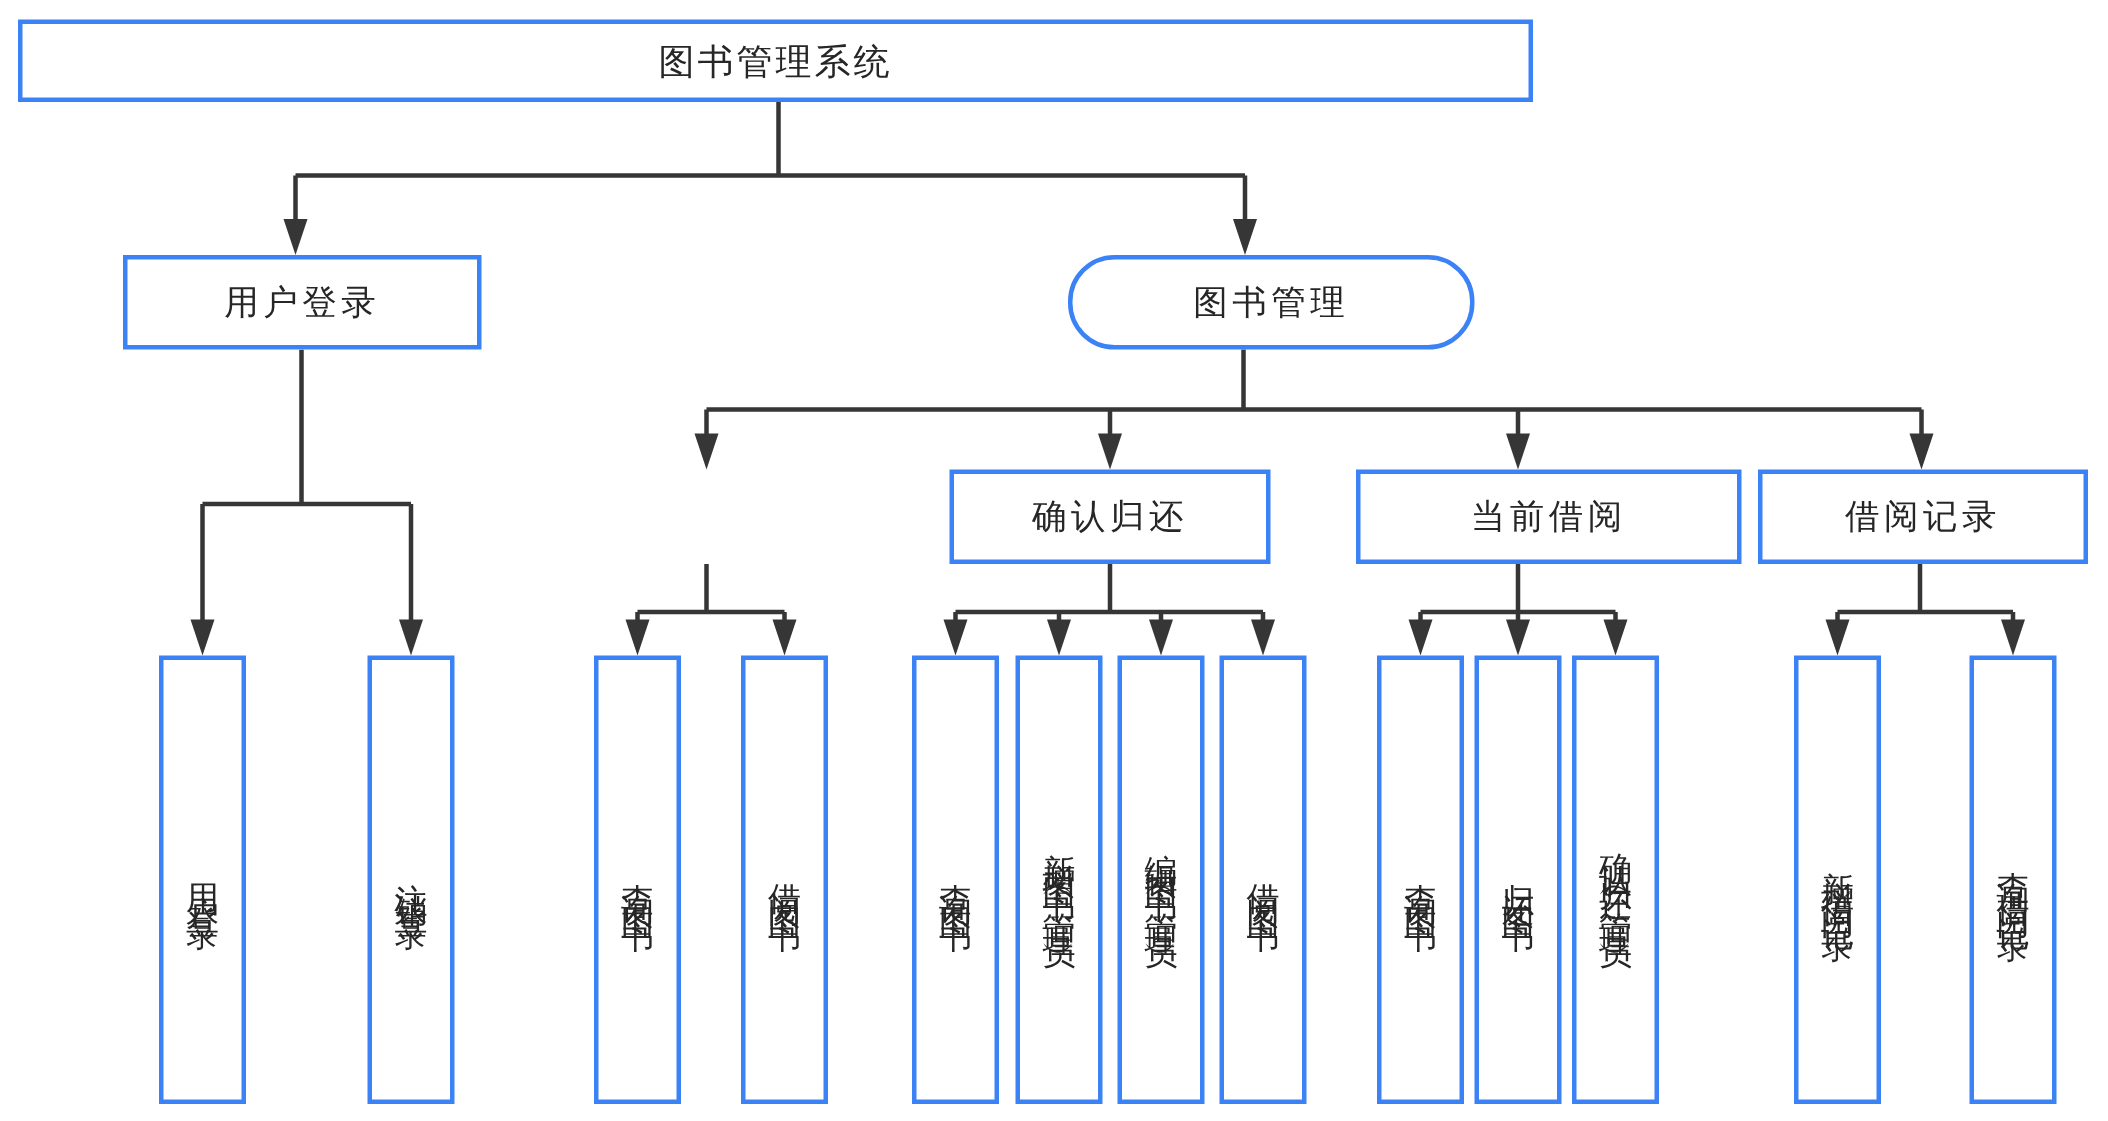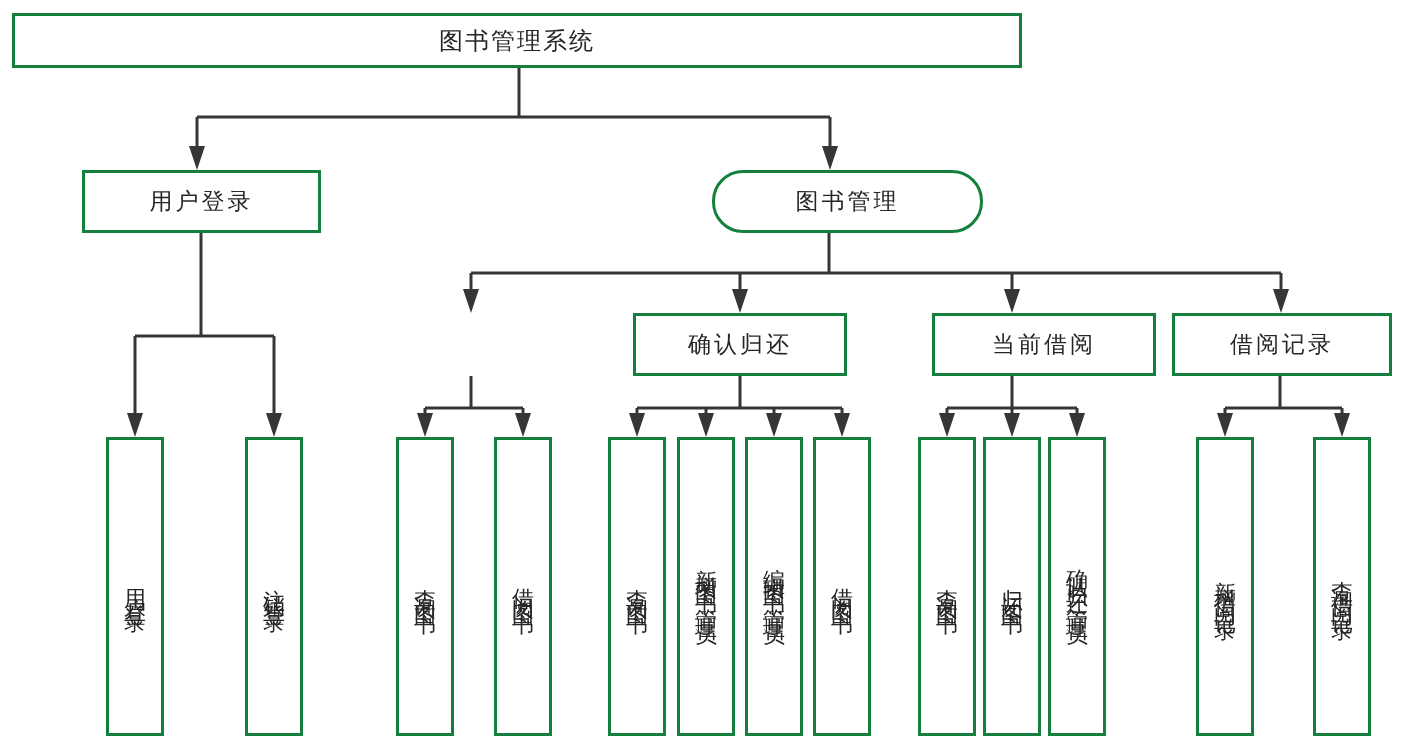--- a/index.html
+++ b/index.html
@@ -7,21 +7,21 @@
     position:relative;
     width:1405px;height:747px;
     background:#ffffff;
     font-family:"Liberation Sans","DejaVu Sans",sans-serif;
     overflow:hidden;
   }
   .connectors{position:absolute;left:0;top:0;width:1405px;height:747px;}
   .node{
     position:absolute;
     box-sizing:border-box;
-    border:3px solid #15803d;
+    border:3px solid #3b82f6;
     background:#ffffff;
     display:flex;align-items:center;justify-content:center;
     color:#262626;
   }
   .hnode{font-size:23px;letter-spacing:3px;}
   .rootnode{font-size:24px;letter-spacing:2px;}
   .vnode{font-size:22px;}
   .vnode .vtext{
     writing-mode:vertical-rl;
     text-orientation:mixed;
@@ -83,21 +83,21 @@
       <polygon points="1334,413 1350,413 1342,437"></polygon>
     </g>
   </svg>
 
   <div class="node hnode rootnode" style="left:12px;top:13px;width:1010px;height:55px;">图书管理系统</div>
 
   <div class="node hnode" style="left:82px;top:170px;width:239px;height:63px;">用户登录</div>
   <div class="node hnode" style="left:712px;top:170px;width:271px;height:63px;border-radius:31px;">图书管理</div>
 
   <div class="node hnode" style="left:633px;top:313px;width:214px;height:63px;">确认归还</div>
-  <div class="node hnode" style="left:932px;top:313px;width:224px;height:63px;text-align:center;">当前借阅</div>
+  <div class="node hnode" style="left:904px;top:313px;width:257px;height:63px;text-align:center;">当前借阅</div>
   <div class="node hnode" style="left:1172px;top:313px;width:220px;height:63px;">借阅记录</div>
 
   <div class="node vnode" style="left:106px;top:437px;width:58px;height:299px;">
     <span class="vtext">用户登录</span>
   </div>
   <div class="node vnode" style="left:245px;top:437px;width:58px;height:299px;">
     <span class="vtext">注销登录</span>
   </div>
   <div class="node vnode" style="left:396px;top:437px;width:58px;height:299px;">
     <span class="vtext">查询图书</span>

